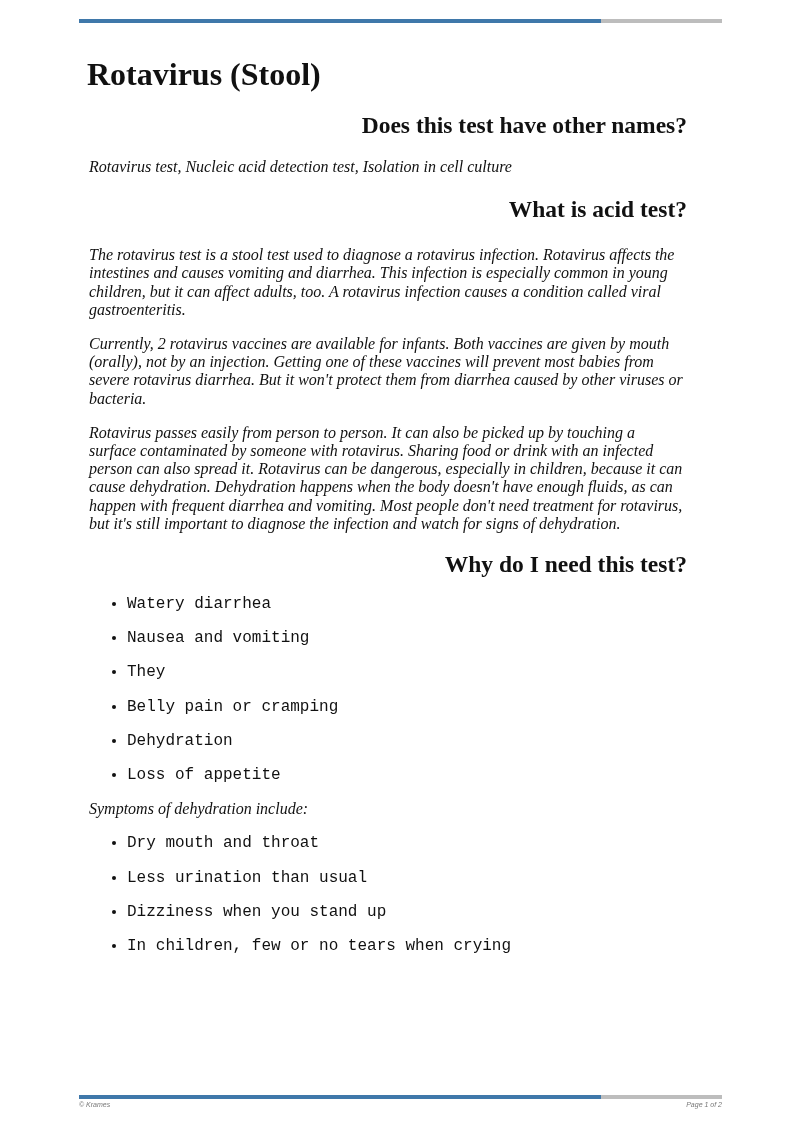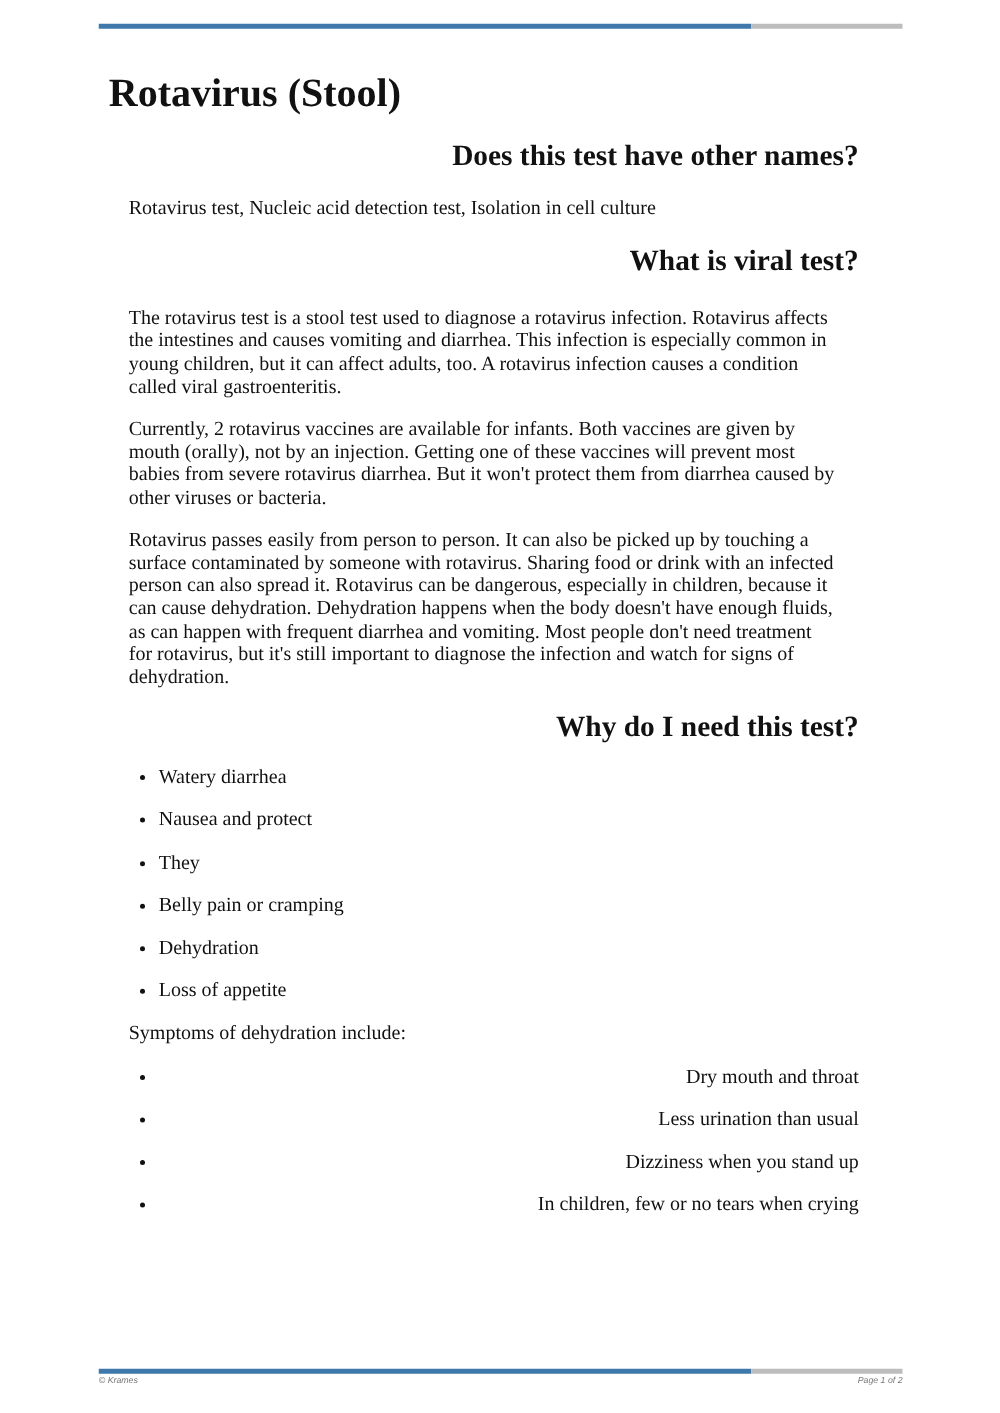--- a/index.html
+++ b/index.html
@@ -10,58 +10,58 @@
     .bar .gray { flex: 1; background: #bdbdbd; }
     .top-bar { top: 19px; }
     .bottom-bar { top: 1095px; }
     .footer { position: absolute; top: 1101px; left: 79px; width: 643px;
               display: flex; justify-content: space-between;
               font-family: "Liberation Sans", sans-serif; font-style: italic;
               font-size: 7px; color: #777; }
     .content { position: absolute; left: 87px; top: 52px; width: 600px; }
     h1 { font-size: 32px; font-weight: bold; margin: 0 0 0 0; line-height: 44px; }
     h2 { font-size: 23.5px; font-weight: bold; margin: 0; line-height: 30px; text-align: right; }
-    p  { font-size: 16px; line-height: 18.2px; margin: 16px; }
-    ul { margin: 0; padding-left: 40px; list-style: disc; }
+    p  { font-size: 16px; line-height: 18.2px; margin: 2px; font-style: italic; }
+    ul { margin: 0; padding-left: 40px; list-style: disc; font-family: Liberation Mono, monospace; }
     li { font-size: 16px; line-height: 18.2px; margin: 0 0 16px 0; }
     .h-names { margin-top: 14px; }
     .p-names { margin-top: 18px; }
     .h-what  { margin-top: 18px; }
     .p-what1 { margin-top: 22px; }
     .p-gap   { margin-top: 16px; }
     .h-why   { margin-top: 16px; font-family: Liberation Serif, serif; }
     .p-why   { margin-top: 21px; }
     .list1   { margin-top: 16px; }
-    .list2   { margin-top: 16px; text-align: right; }
+    .list2   { margin-top: 16px; }
     .p-dehyd { margin-top: 0px; }
   </style>
 </head>
 <body>
 
 <div class="bar top-bar">
   <div class="blue"></div>
   <div class="gray"></div>
 </div>
 
 <div class="content">
   <h1>Rotavirus (Stool)</h1>
 
   <h2 class="h-names">Does this test have other names?</h2>
   <p class="p-names">Rotavirus test, Nucleic acid detection test, Isolation in cell culture</p>
 
-  <h2 class="h-what">What is viral test?</h2>
+  <h2 class="h-what">What is acid test?</h2>
   <p class="p-what1">The rotavirus test is a stool test used to diagnose a rotavirus infection. Rotavirus affects the intestines and causes vomiting and diarrhea. This infection is especially common in young children, but it can affect adults, too. A rotavirus infection causes a condition called viral gastroenteritis.</p>
   <p class="p-gap">Currently, 2 rotavirus vaccines are available for infants. Both vaccines are given by mouth (orally), not by an injection. Getting one of these vaccines will prevent most babies from severe rotavirus diarrhea. But it won't protect them from diarrhea caused by other viruses or bacteria.</p>
   <p class="p-gap">Rotavirus passes easily from person to person. It can also be picked up by touching a surface contaminated by someone with rotavirus. Sharing food or drink with an infected person can also spread it. Rotavirus can be dangerous, especially in children, because it can cause dehydration. Dehydration happens when the body doesn't have enough fluids, as can happen with frequent diarrhea and vomiting. Most people don't need treatment for rotavirus, but it's still important to diagnose the infection and watch for signs of dehydration.</p>
 
   <h2 class="h-why">Why do I need this test?</h2>
 
   <ul class="list1">
     <li>Watery diarrhea</li>
-    <li>Nausea and protect</li>
+    <li>Nausea and vomiting</li>
     <li>They</li>
     <li>Belly pain or cramping</li>
     <li>Dehydration</li>
     <li>Loss of appetite</li>
   </ul>
 
   <p class="p-dehyd">Symptoms of dehydration include:</p>
 
   <ul class="list2">
     <li>Dry mouth and throat</li>

